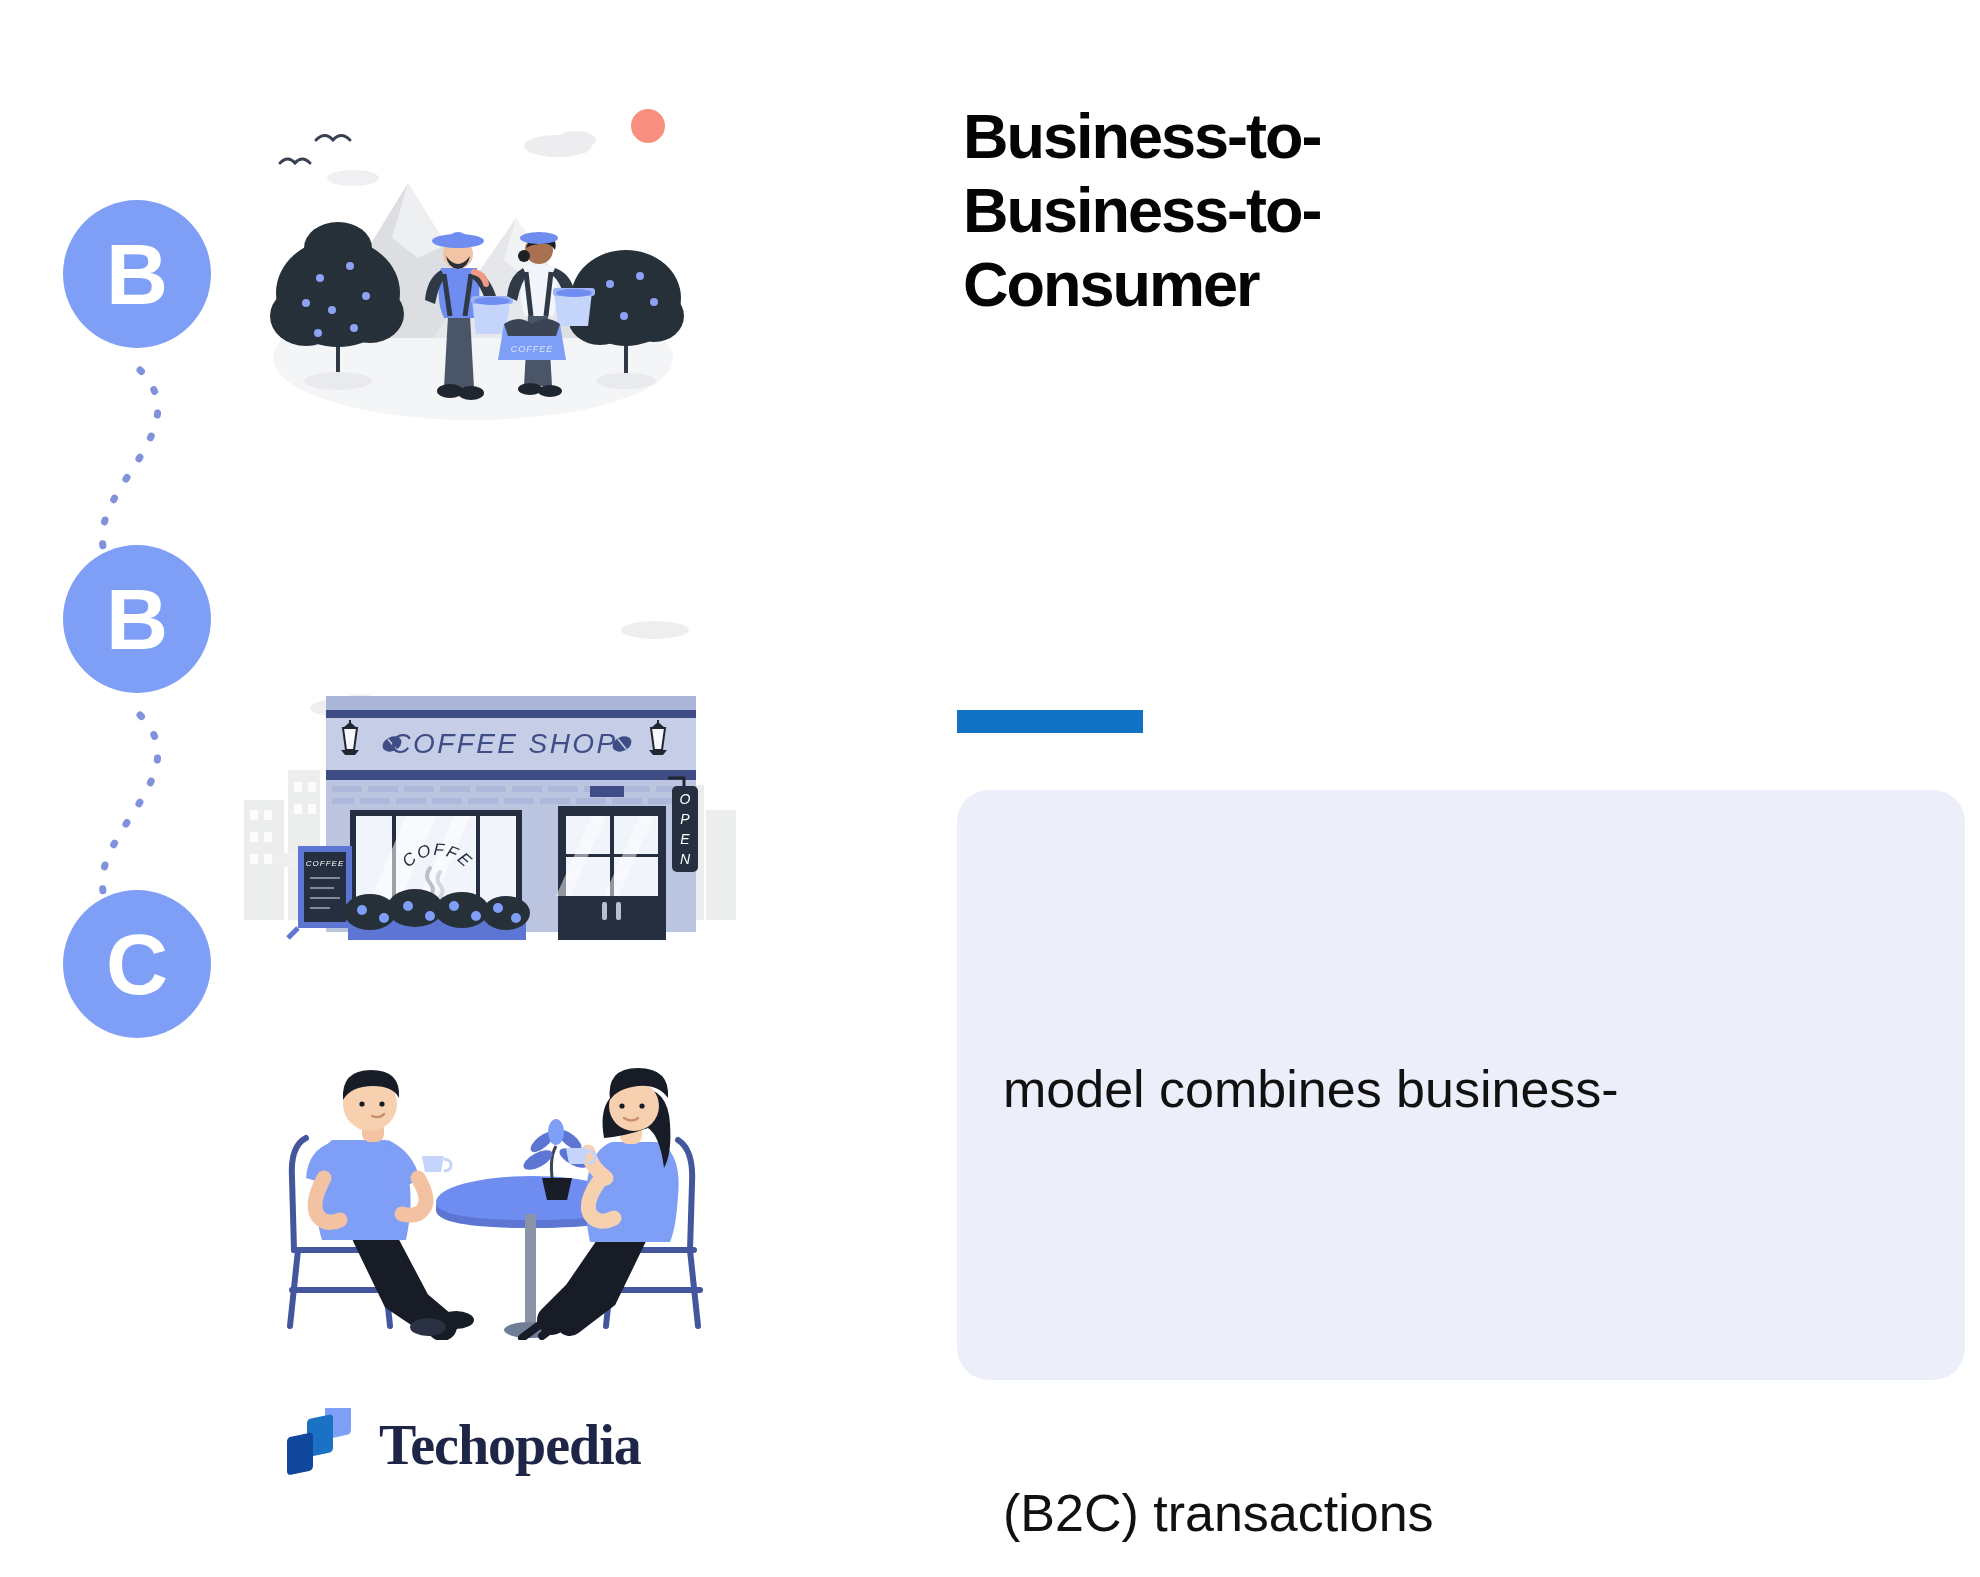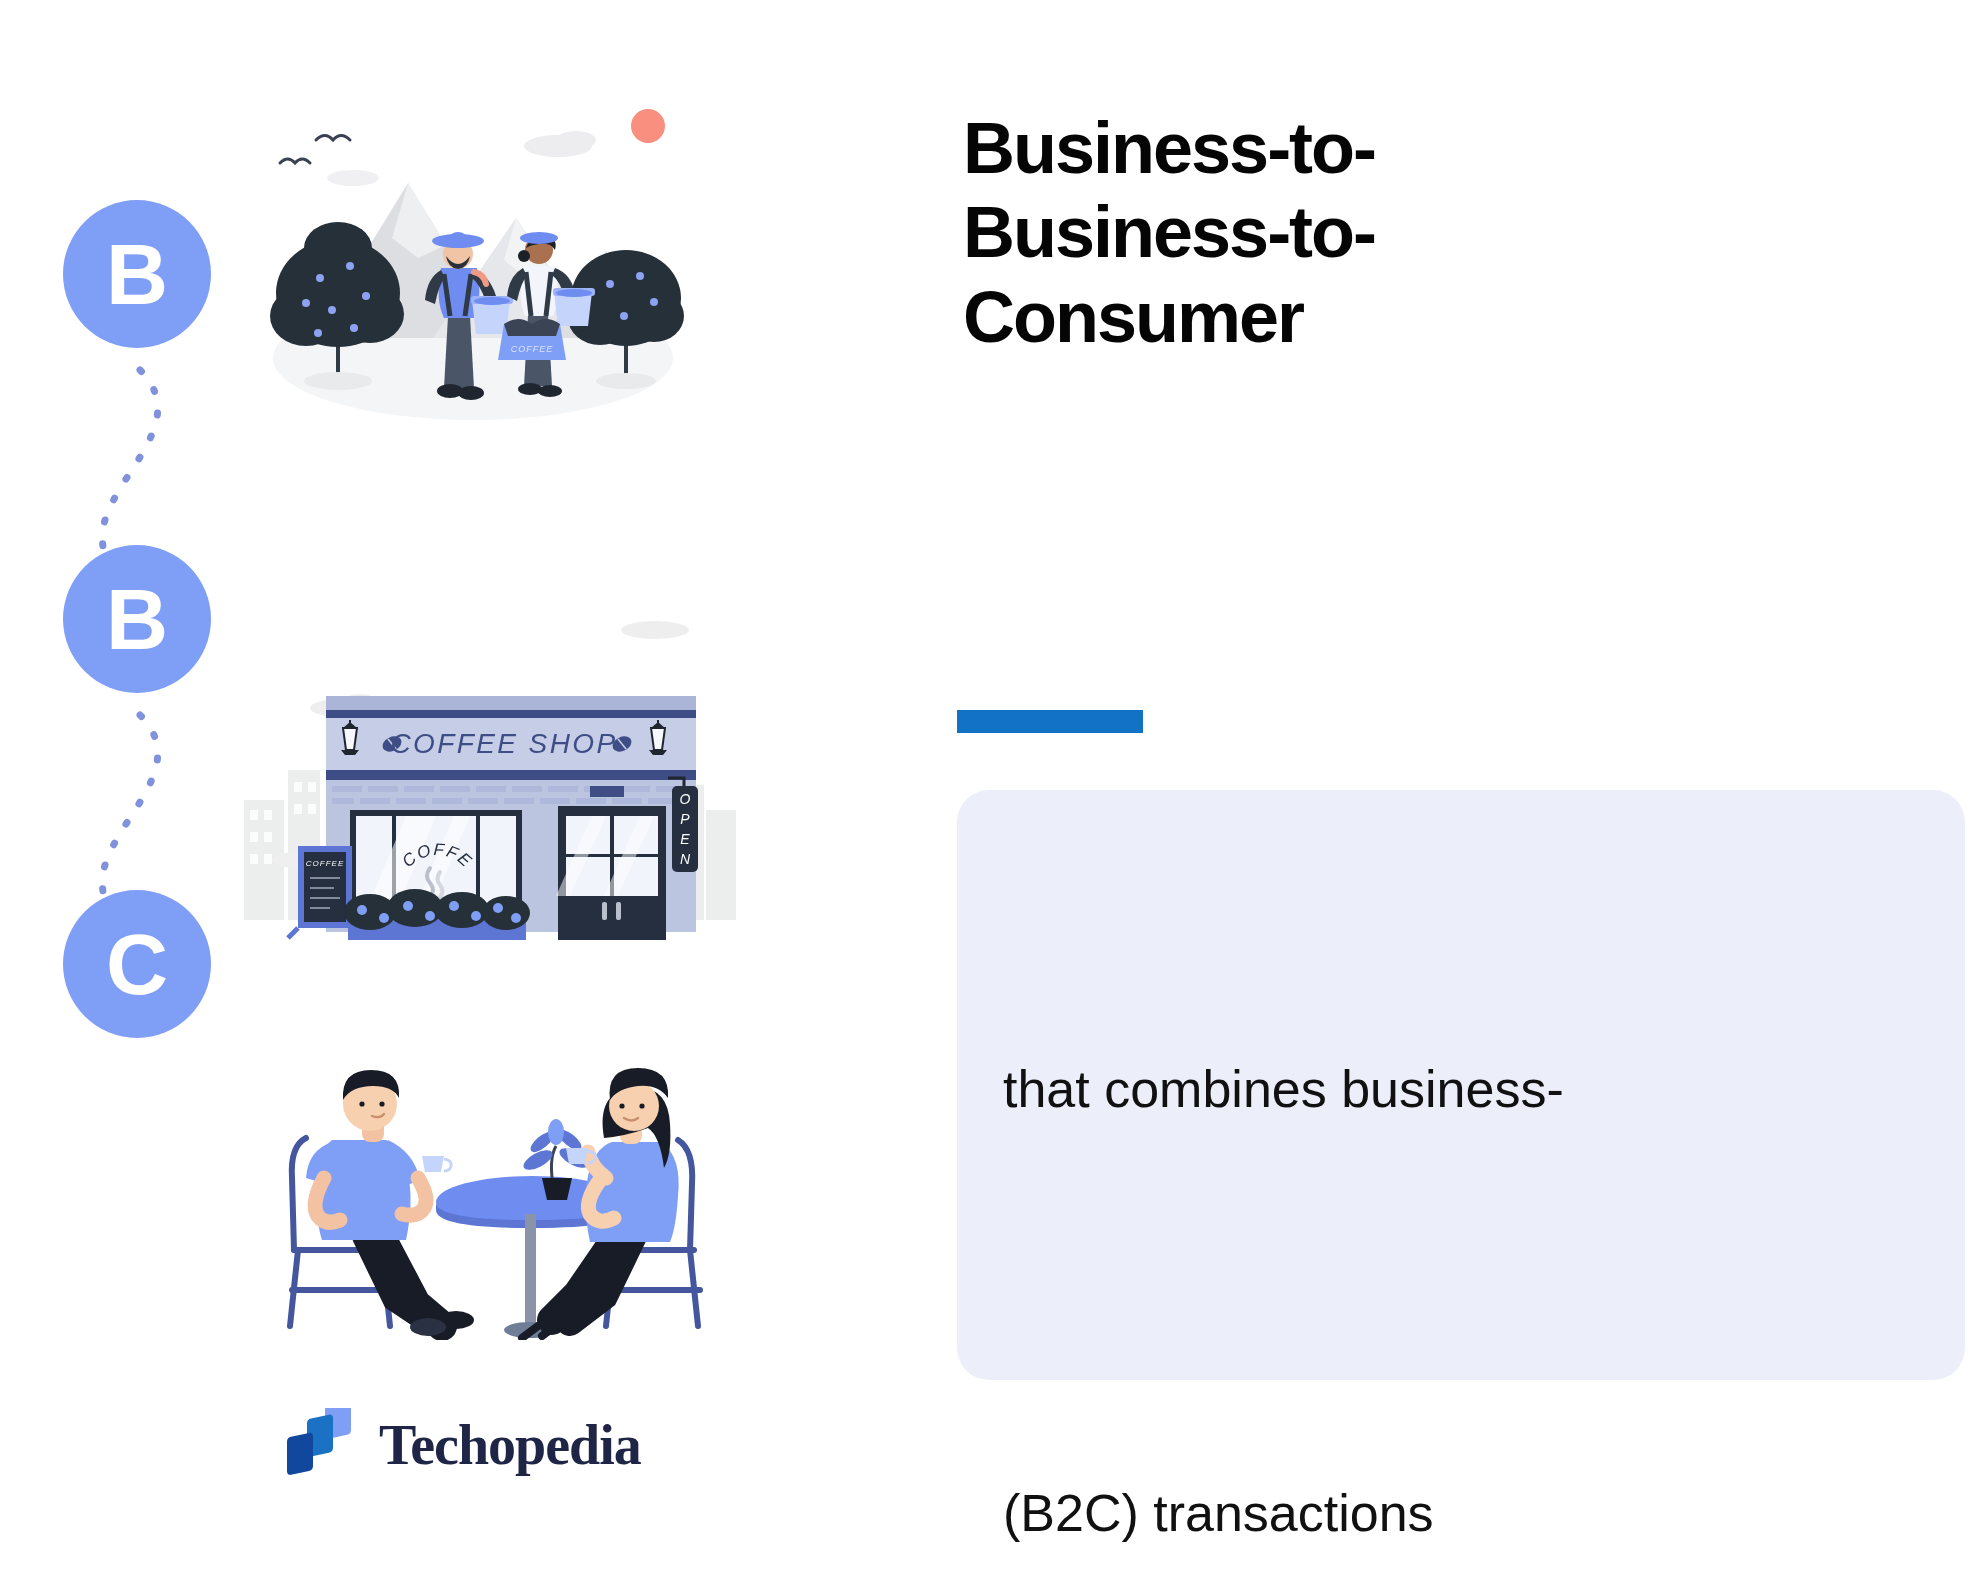--- a/index.html
+++ b/index.html
@@ -77,21 +77,21 @@
     color: #1e2546;
     letter-spacing: -1px;
     font-family: Liberation Serif, serif;
   }
 
   
   .title {
     position: absolute;
     left: 18px; top: 58px;
     width: 1000px;
-    font-size: 72px;
+    font-size: 63px;
     line-height: 1.17;
     font-weight: bold;
     color: #050505;
     letter-spacing: -2px;
     font-family: "Liberation Sans", sans-serif;
   }
   .title-rule {
     position: absolute;
     left: 12px; top: 710px;
     width: 186px; height: 23px;
@@ -491,21 +491,21 @@
       <span>Business-to-</span><br>
       <span>Business-to-</span><br>
       <span>Consumer</span><br>
     </h1>
 
     <div class="title-rule"></div>
 
     <div class="def-card">
       <div class="def-text">
         <br>
-        <span>that combines business-</span><br>
+        <span>model combines business-</span><br>
         <br>
         <br>
         <span>(B2C) transactions</span><br>
         <br>
         
       </div>
     </div>
 
   </div>
 </div>

